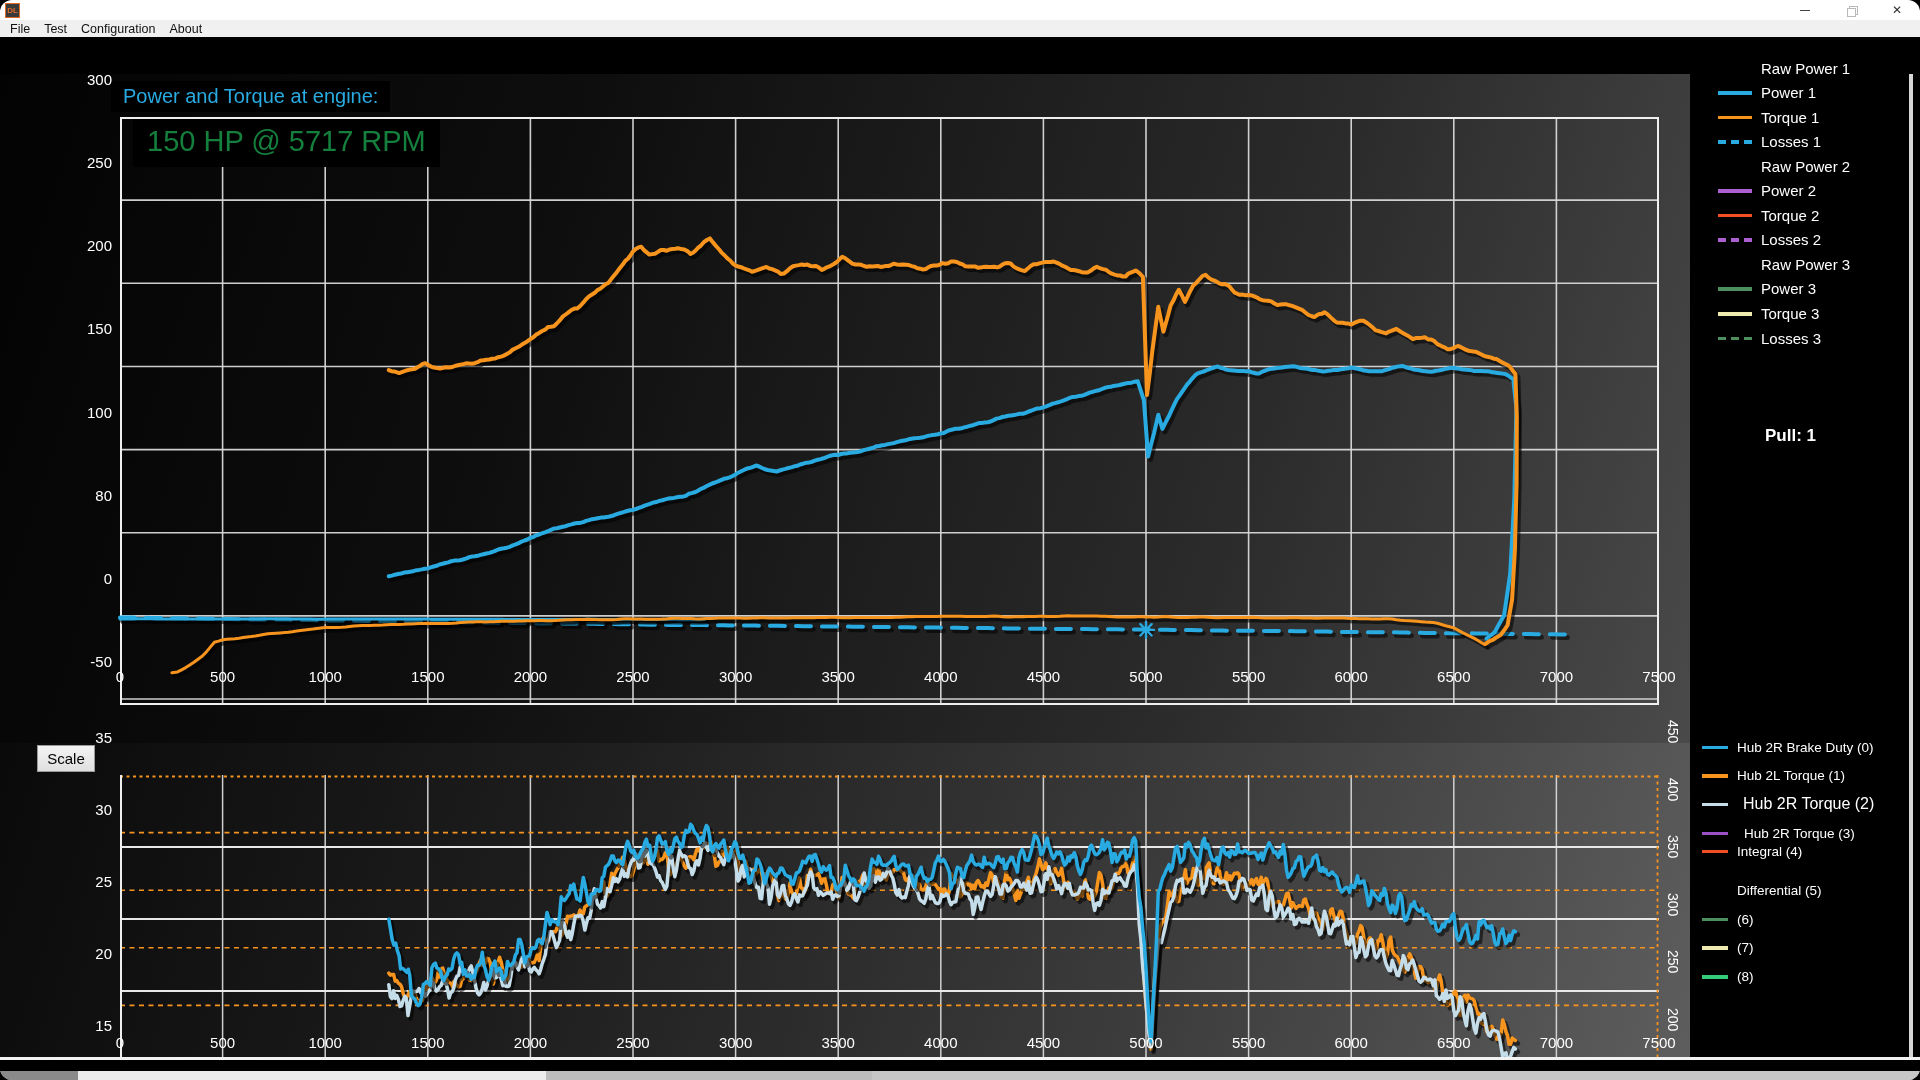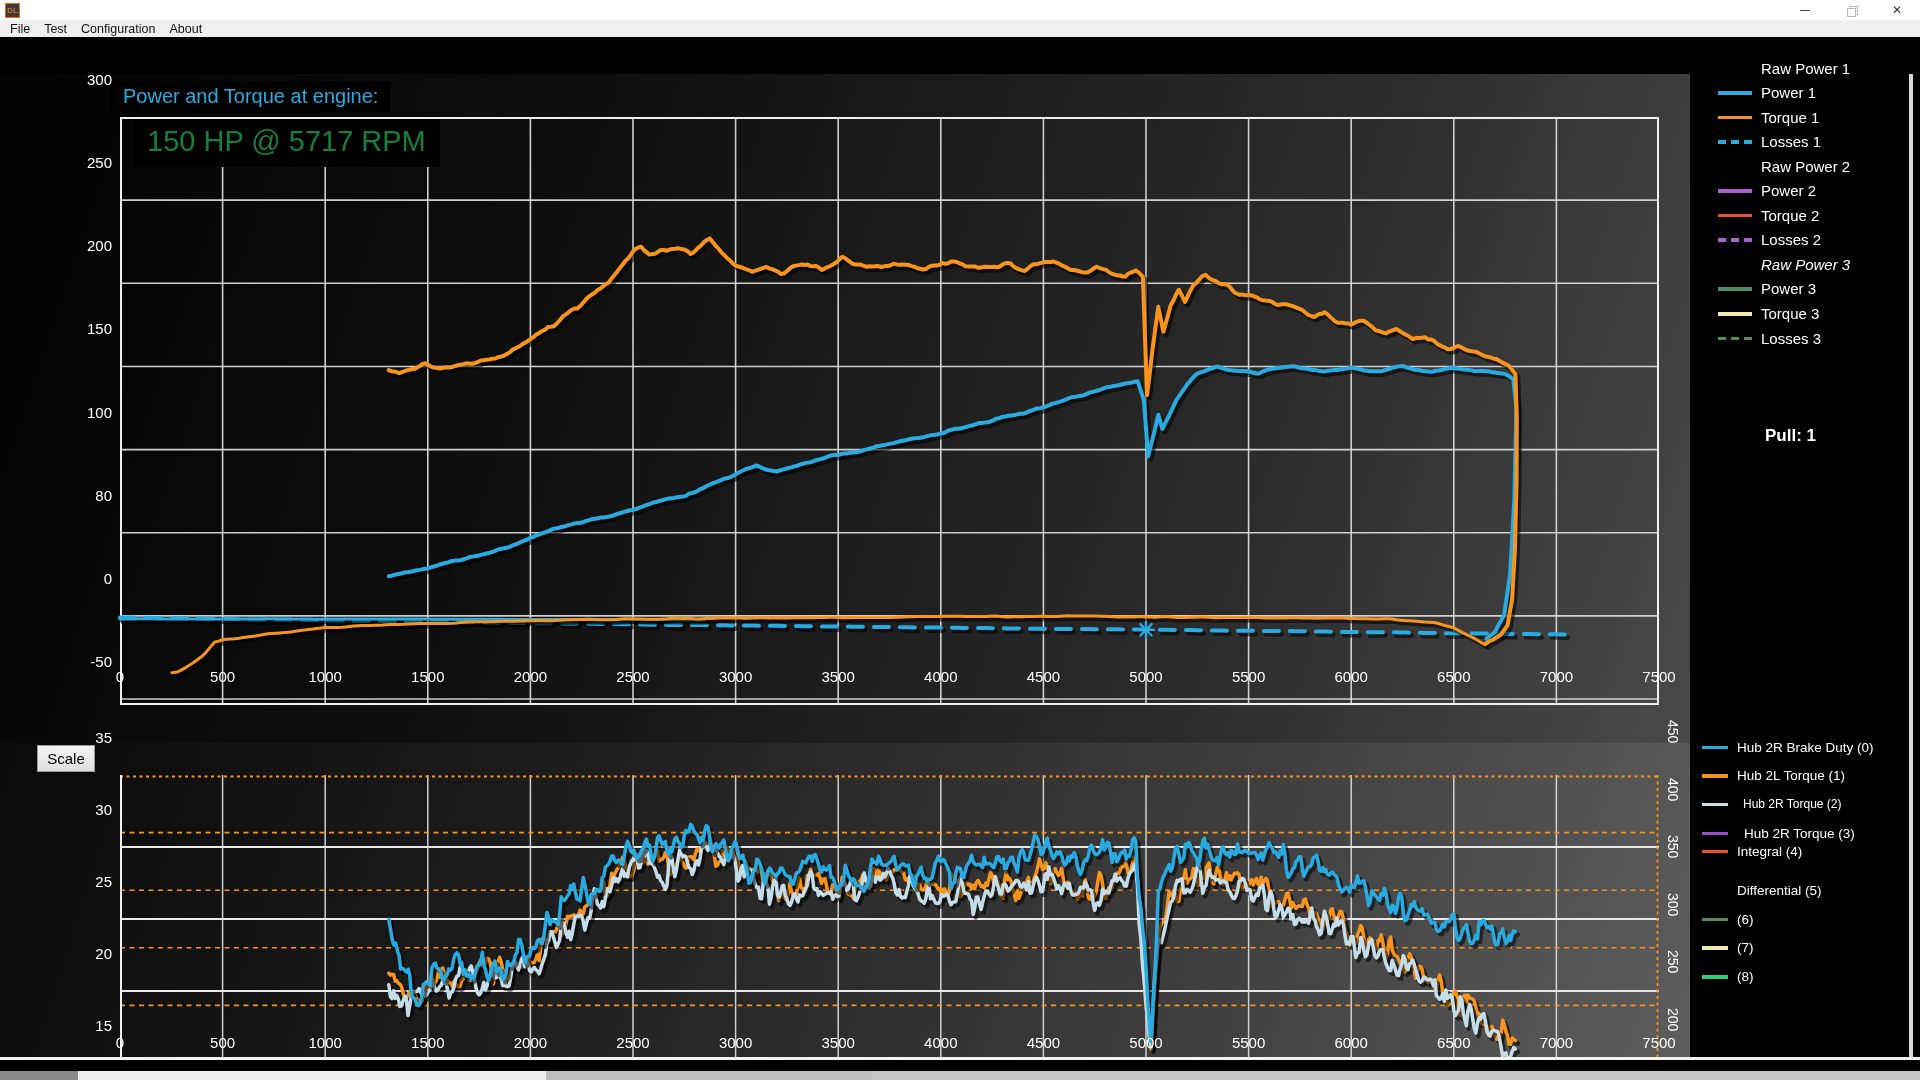--- a/index.html
+++ b/index.html
@@ -1,17 +1,17 @@
 <!DOCTYPE html>
 <html><head>
 <meta charset="utf-8">
 <style>
   html,body{margin:0;padding:0;background:#000;}
   #screen{position:relative;width:1920px;height:1080px;overflow:hidden;background:#000;
-    font-family:"Liberation Sans",sans-serif;user-select:none;}
+    font-family:"Liberation Sans",sans-serif;user-select:none;border-radius:12px;}
   
   #titlebar{position:absolute;left:0;top:0;width:1920px;height:20px;background:#ffffff;
     display:flex;align-items:center;color:#000;font-size:12.5px;}
   #app-icon{width:13px;height:13px;margin:0 6px 0 5px;background:#3a3a3a;border:1px solid #e06b28;
     color:#e06b28;font-size:8px;font-weight:bold;display:flex;align-items:center;justify-content:center;}
   #win-controls{position:absolute;right:0;top:0;height:20px;display:flex;}
   .win-btn{width:46px;height:20px;display:flex;align-items:center;justify-content:center;color:#333;font-size:12px;}
   .min-glyph{display:block;width:10px;height:1px;background:#444;}
   .restore-glyph{position:relative;width:9px;height:9px;}
   .restore-glyph:before{content:"";position:absolute;left:2px;top:0;width:7px;height:7px;border:1px solid #b9b9b9;}
@@ -272,21 +272,21 @@
       <span class="legend-label" style="font-size: 15px;">Torque 2</span>
     </div>
     <div class="legend-row" style="left: 1718px; top: 227.85px;">
       <span class="legend-swatch" style="width: 34px;">
         <span class="line" style="background: repeating-linear-gradient(90deg, rgb(171, 95, 209) 0px, rgb(171, 95, 209) 8px, transparent 8px, transparent 13px);"></span>
       </span>
       <span class="legend-label" style="font-size: 15px;">Losses 2</span>
     </div>
     <div class="legend-row" style="left: 1718px; top: 252.4px;">
       <span class="legend-swatch" style="width: 34px;"></span>
-      <span class="legend-label" style="font-size: 15px; font-style: italic;">Raw Power 3</span>
+      <span class="legend-label" style="font-size: 15px;">Raw Power 3</span>
     </div>
     <div class="legend-row" style="left: 1718px; top: 276.95px;">
       <span class="legend-swatch" style="width: 34px;">
         <span class="line" style="background: rgb(77, 143, 94);"></span>
       </span>
       <span class="legend-label" style="font-size: 15px;">Power 3</span>
     </div>
     <div class="legend-row" style="left: 1718px; top: 301.5px;">
       <span class="legend-swatch" style="width: 34px;">
         <span class="line" style="background: rgb(239, 234, 176);"></span>
@@ -308,21 +308,21 @@
     <div class="legend-row" style="left: 1702px; top: 763.7px;">
       <span class="legend-swatch" style="width: 26px;">
         <span class="line" style="background: rgb(247, 148, 29);"></span>
       </span>
       <span class="legend-label" style="font-size: 13.5px;">Hub 2L Torque (1)</span>
     </div>
     <div class="legend-row" style="left: 1702px; top: 792.4px;">
       <span class="legend-swatch" style="width: 26px;">
         <span class="line" style="background: rgb(197, 221, 232);"></span>
       </span>
-      <span class="legend-label" style="font-size: 12px; margin-left: 15px;">Hub 2R Torque (2)</span>
+      <span class="legend-label" style="font-size: 16px; margin-left: 15px;">Hub 2R Torque (2)</span>
     </div>
     <div class="legend-row" style="left: 1702px; top: 821.1px;">
       <span class="legend-swatch" style="width: 26px;">
         <span class="line" style="background: rgb(155, 80, 200);"></span>
       </span>
       <span class="legend-label" style="font-size: 13.5px; margin-left: 16px;">Hub 2R Torque (3)</span>
     </div>
     <div class="legend-row" style="left: 1702px; top: 839px;">
       <span class="legend-swatch" style="width: 26px;">
         <span class="line" style="background: rgb(240, 78, 35);"></span>

